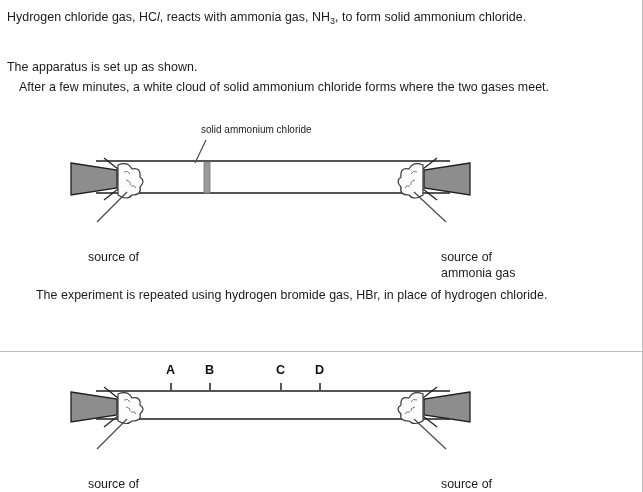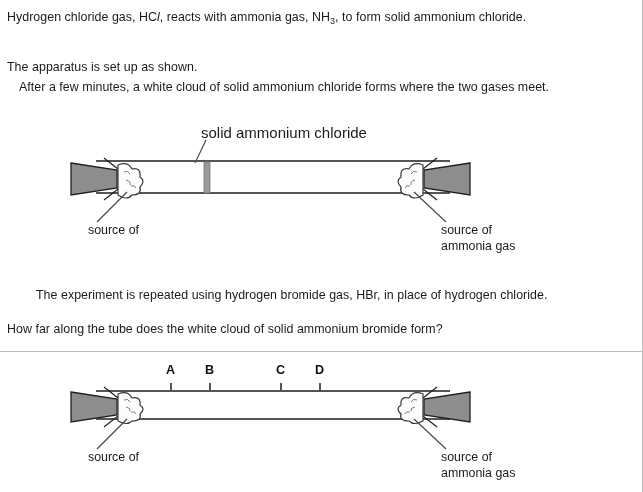--- a/index.html
+++ b/index.html
@@ -57,30 +57,31 @@
     width: 643px;
   }
   .app1 { left: 0; top: 0; }
   .app2 { left: 0; top: 0; }
   .caption {
     position: absolute;
     font-size: 12.4px;
     line-height: 16px;
     white-space: nowrap;
     color: #1b1b1b;
+    margin-top: 27px;
   }
   .tick-letter {
     position: absolute;
     font-size: 12.6px;
     font-weight: bold;
     color: #111111;
   }
   .diag-label {
     position: absolute;
-    font-size: 15px;
+    font-size: 10px;
     white-space: nowrap;
     color: #1b1b1b;
   }
   svg { display: block; overflow: visible; }
 </style>
 </head>
 <body>
 
 <div class="page">
 
@@ -133,21 +134,20 @@
     <div class="caption" style="left:88px; top:222px;">
       <div>source of</div>
     </div>
     <div class="caption" style="left:441px; top:222px;">
       <div>source of</div>
       <div>ammonia gas</div>
     </div>
   </div>
 
   <div class="para p4">The experiment is repeated using hydrogen bromide gas, HBr, in place of hydrogen chloride.</div>
-  <div class="para p5">How far along the tube does the white cloud of solid ammonium bromide form?</div>
 
   <div class="apparatus app2">
 
     <div class="tick-letter" style="left:166px; top:363px;">A</div>
     <div class="tick-letter" style="left:205px; top:363px;">B</div>
     <div class="tick-letter" style="left:276px; top:363px;">C</div>
     <div class="tick-letter" style="left:315px; top:363px;">D</div>
 
     <svg style="position:absolute; left:0; top:0; width:643px; height:492px;">
 

